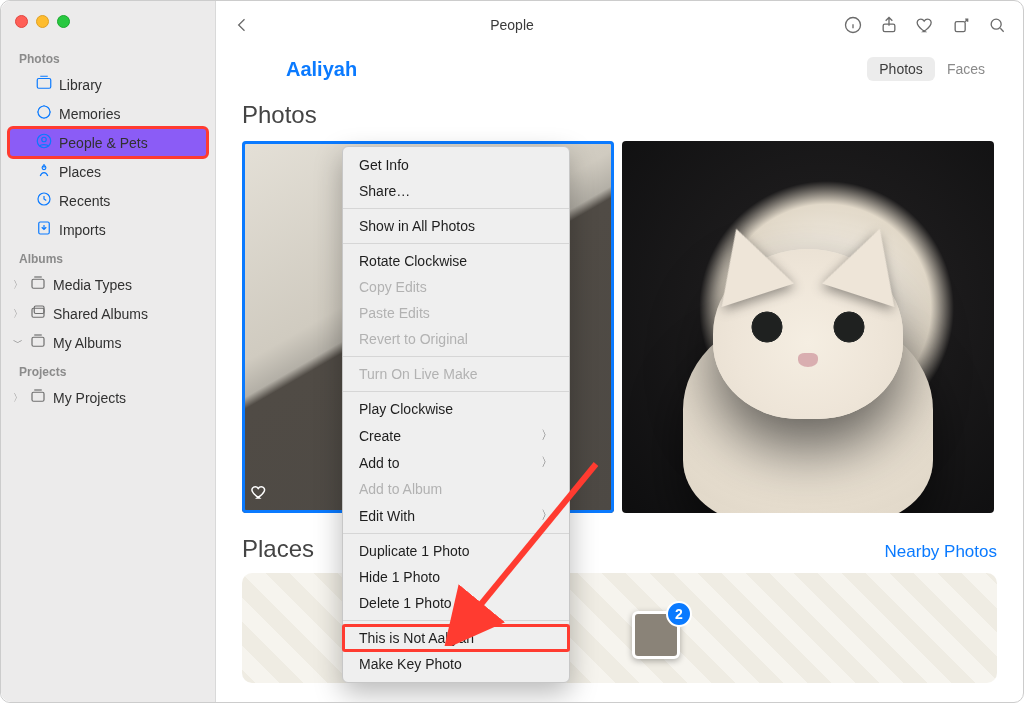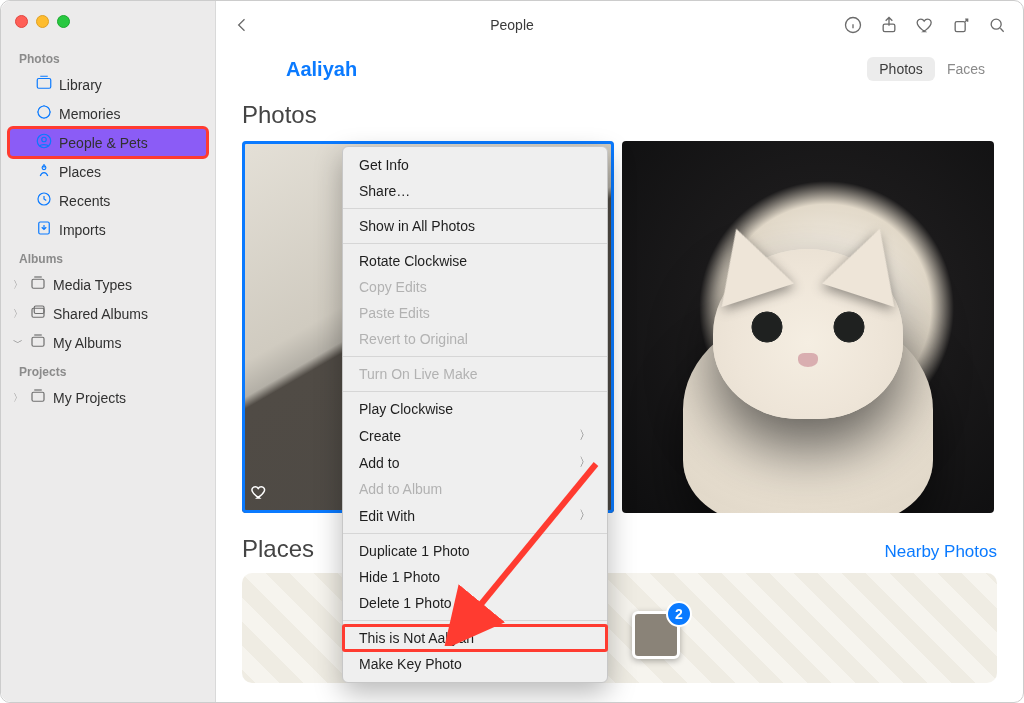--- a/index.html
+++ b/index.html
@@ -53,21 +53,21 @@
   .nose { position: absolute; left: 50%; top: 104px; transform: translateX(-50%); width: 20px; height: 14px; background: #d9aeb0; border-radius: 40% 40% 60% 60%;}
   .torso { position: absolute; left: 50%; bottom: -40px; transform: translateX(-50%); width: 250px; height: 210px; background: radial-gradient(circle at 50% 30%, #f5eee2 0%, #e9e0d1 60%, #ded5c6 100%); border-radius: 46% 46% 30% 30%; box-shadow: 0 30px 50px rgba(0,0,0,.55);}
   .places-row { display: flex; align-items: baseline; justify-content: space-between; margin-top: 22px;}
   .nearby { color: #0a7aff; font-size: 17px; font-weight: 500; cursor: default;}
   .map-strip { margin-top: 10px; height: 110px; border-radius: 10px; background:
      linear-gradient(45deg, #f6f4ee 25%, #efece3 25%, #efece3 50%, #f6f4ee 50%, #f6f4ee 75%, #efece3 75%);
      background-size: 48px 48px; position: relative; }
   .map-thumb { position: absolute; left: 390px; top: 38px; width: 48px; height: 48px; border-radius: 6px; background: #8a8378; border: 3px solid #fff; box-shadow: 0 2px 6px rgba(0,0,0,.3);}
   .map-badge { position: absolute; left: 424px; top: 28px; width: 26px; height: 26px; border-radius: 50%; background: #0a7aff; color: #fff; font-size: 14px; font-weight: 600; display: flex; align-items: center; justify-content: center; border: 2px solid #fff;}
   
-  .ctx { position: absolute; left: 341px; top: 145px; width: 266px; background: #efefef; border: 1px solid #c7c7c7; border-radius: 6px; box-shadow: 0 10px 28px rgba(0,0,0,.28); padding: 5px 0; font-size: 14px; color: #1e1e1e;}
+  .ctx { position: absolute; left: 341px; top: 145px; width: 228px; background: #efefef; border: 1px solid #c7c7c7; border-radius: 6px; box-shadow: 0 10px 28px rgba(0,0,0,.28); padding: 5px 0; font-size: 14px; color: #1e1e1e;}
   .ctx-item { padding: 5px 16px; display: flex; align-items: center; justify-content: space-between; cursor: default;}
   .ctx-item.disabled { color: #b2b2b2; }
   .ctx-sep { height: 1px; background: #d6d6d6; margin: 4px 0; }
   .ctx-item .sub { font-size: 12px; color: #646464; }
   .ctx-item.hl { outline: 3px solid #ff3b30; outline-offset: -2px; border-radius: 2px;}
   
   .arrow { position: absolute; pointer-events: none; z-index: 50;}
 </style>
 </head>
 <body>

